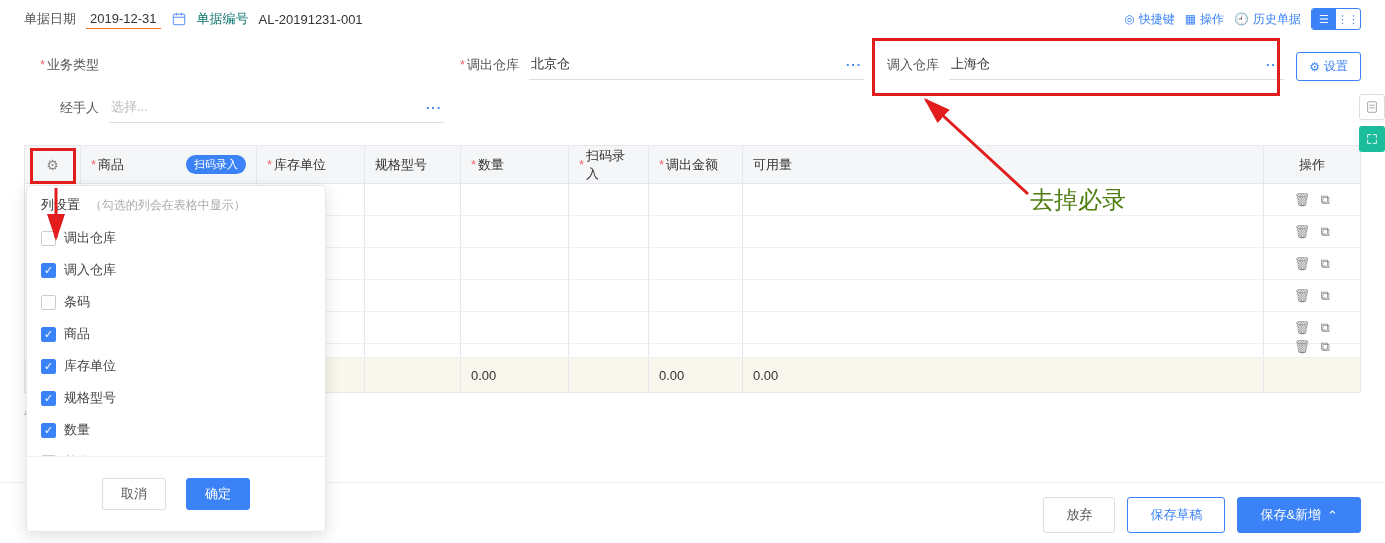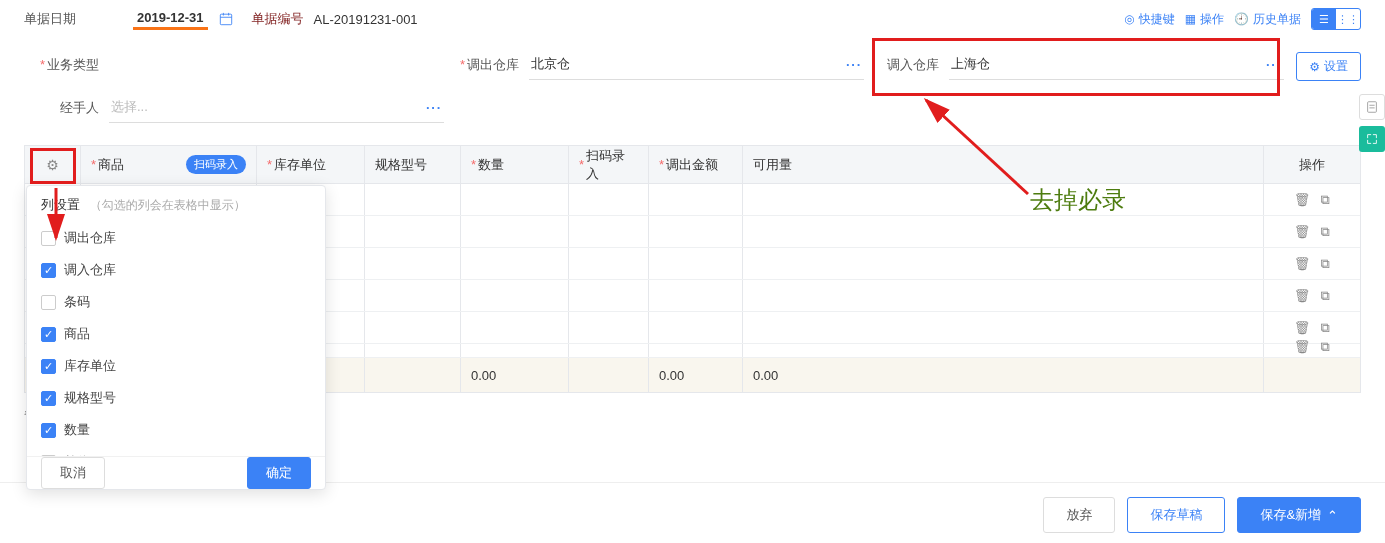--- a/index.html
+++ b/index.html
@@ -15,23 +15,23 @@
 }
 .top-bar {
   display: flex;
   align-items: center;
   padding: 8px 24px 6px 24px;
   gap: 10px;
   border-bottom: 1px solid transparent;
   text-align: right;
 }
 .top-bar .label { color: #555; }
-.top-bar .date-val { font-weight: 700; border-bottom: 3px solid #f97316; padding: 2px 4px; margin-left: 47px; }
+.top-bar .date-val { font-weight: 400; border-bottom: 1px solid #f97316; padding: 2px 4px; }
 .cal-icon { width: 16px; height: 16px; color: #3b82f6; display: inline-flex; align-items: center; justify-content: center; }
-.bill-num { color: #7f1d1d; margin-left: 8px; }
+.bill-num { color: #0f766e; }
 .top-right { margin-left: auto; display: flex; align-items: center; gap: 10px; color: #3b82f6; font-size: 12px; }
 .top-right .lnk { display: inline-flex; align-items: center; gap: 4px; cursor: pointer; }
 .view-toggle { display: flex; border: 1px solid #3b82f6; border-radius: 3px; overflow: hidden; }
 .view-toggle span { width: 24px; height: 20px; display: flex; align-items: center; justify-content: center; font-size: 11px; }
 .view-toggle .on { background: #3b82f6; color: #fff; }
 .view-toggle .off { color: #3b82f6; }
 .form-row {
   display: flex;
   padding: 12px 24px 8px 24px;
   gap: 0;
@@ -116,21 +116,21 @@
 .popover-body { max-height: 236px; overflow-y: auto; padding: 2px 8px 2px 14px; }
 .popover-body::-webkit-scrollbar { width: 8px; }
 .popover-body::-webkit-scrollbar-thumb { background: #d0d4d8; border-radius: 4px; }
 .chk-row { display: flex; align-items: center; gap: 8px; padding: 7px 0; font-size: 13px; color: #444; }
 .chk {
   width: 15px; height: 15px; border: 1px solid #ccc; border-radius: 2px;
   display: inline-flex; align-items: center; justify-content: center;
   font-size: 11px; color: #fff;
 }
 .chk.on { background: #3b82f6; border-color: #3b82f6; }
-.popover-foot { display: flex; justify-content: space-between; gap: 20px; padding: 0 14px; border-top: 1px solid #f1f1f1; }
+.popover-foot { display: flex; justify-content: center; gap: 20px; padding: 21px 14px; border-top: 1px solid #f1f1f1; }
 .popover-foot .btn { padding: 6px 18px; }
 .anno-box1 {
   position: absolute; top: 148px; left: 30px; width: 46px; height: 36px;
   border: 3px solid #e11d1d; z-index: 30; pointer-events: none;
 }
 .anno-box2 {
   position: absolute; top: 38px; left: 872px; width: 408px; height: 58px;
   border: 3px solid #e11d1d; z-index: 30; pointer-events: none;
 }
 .anno-text {

